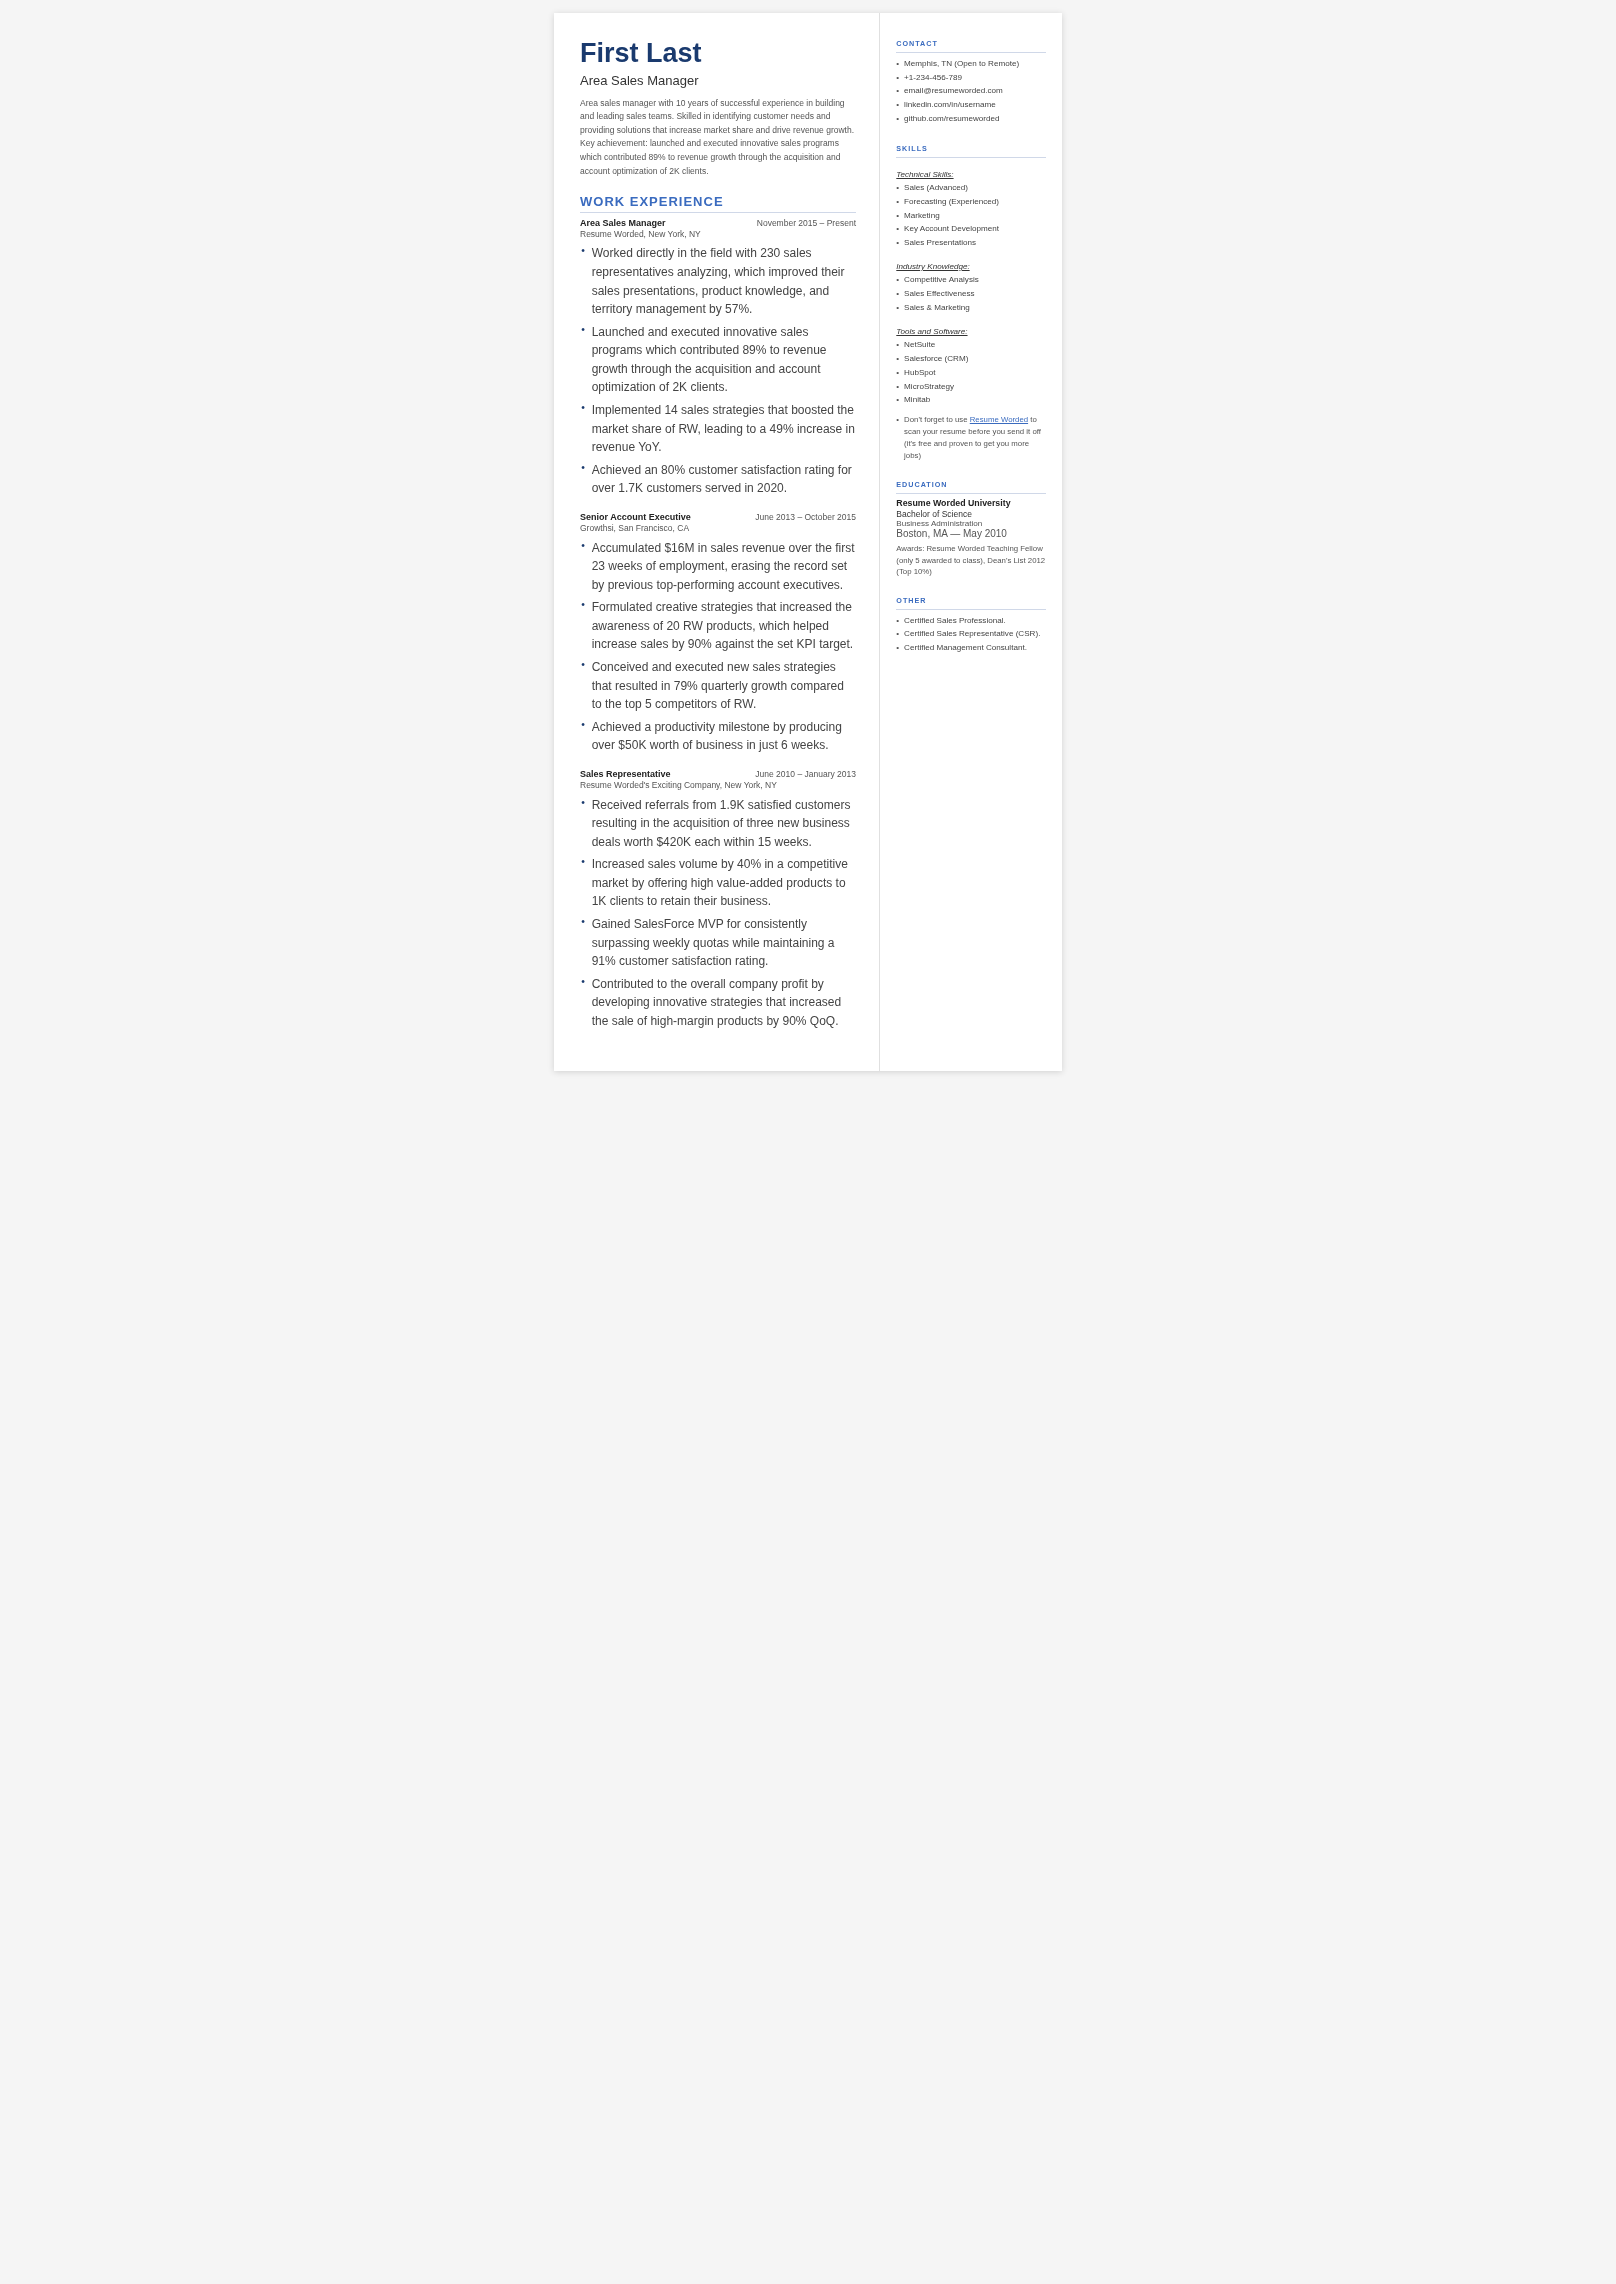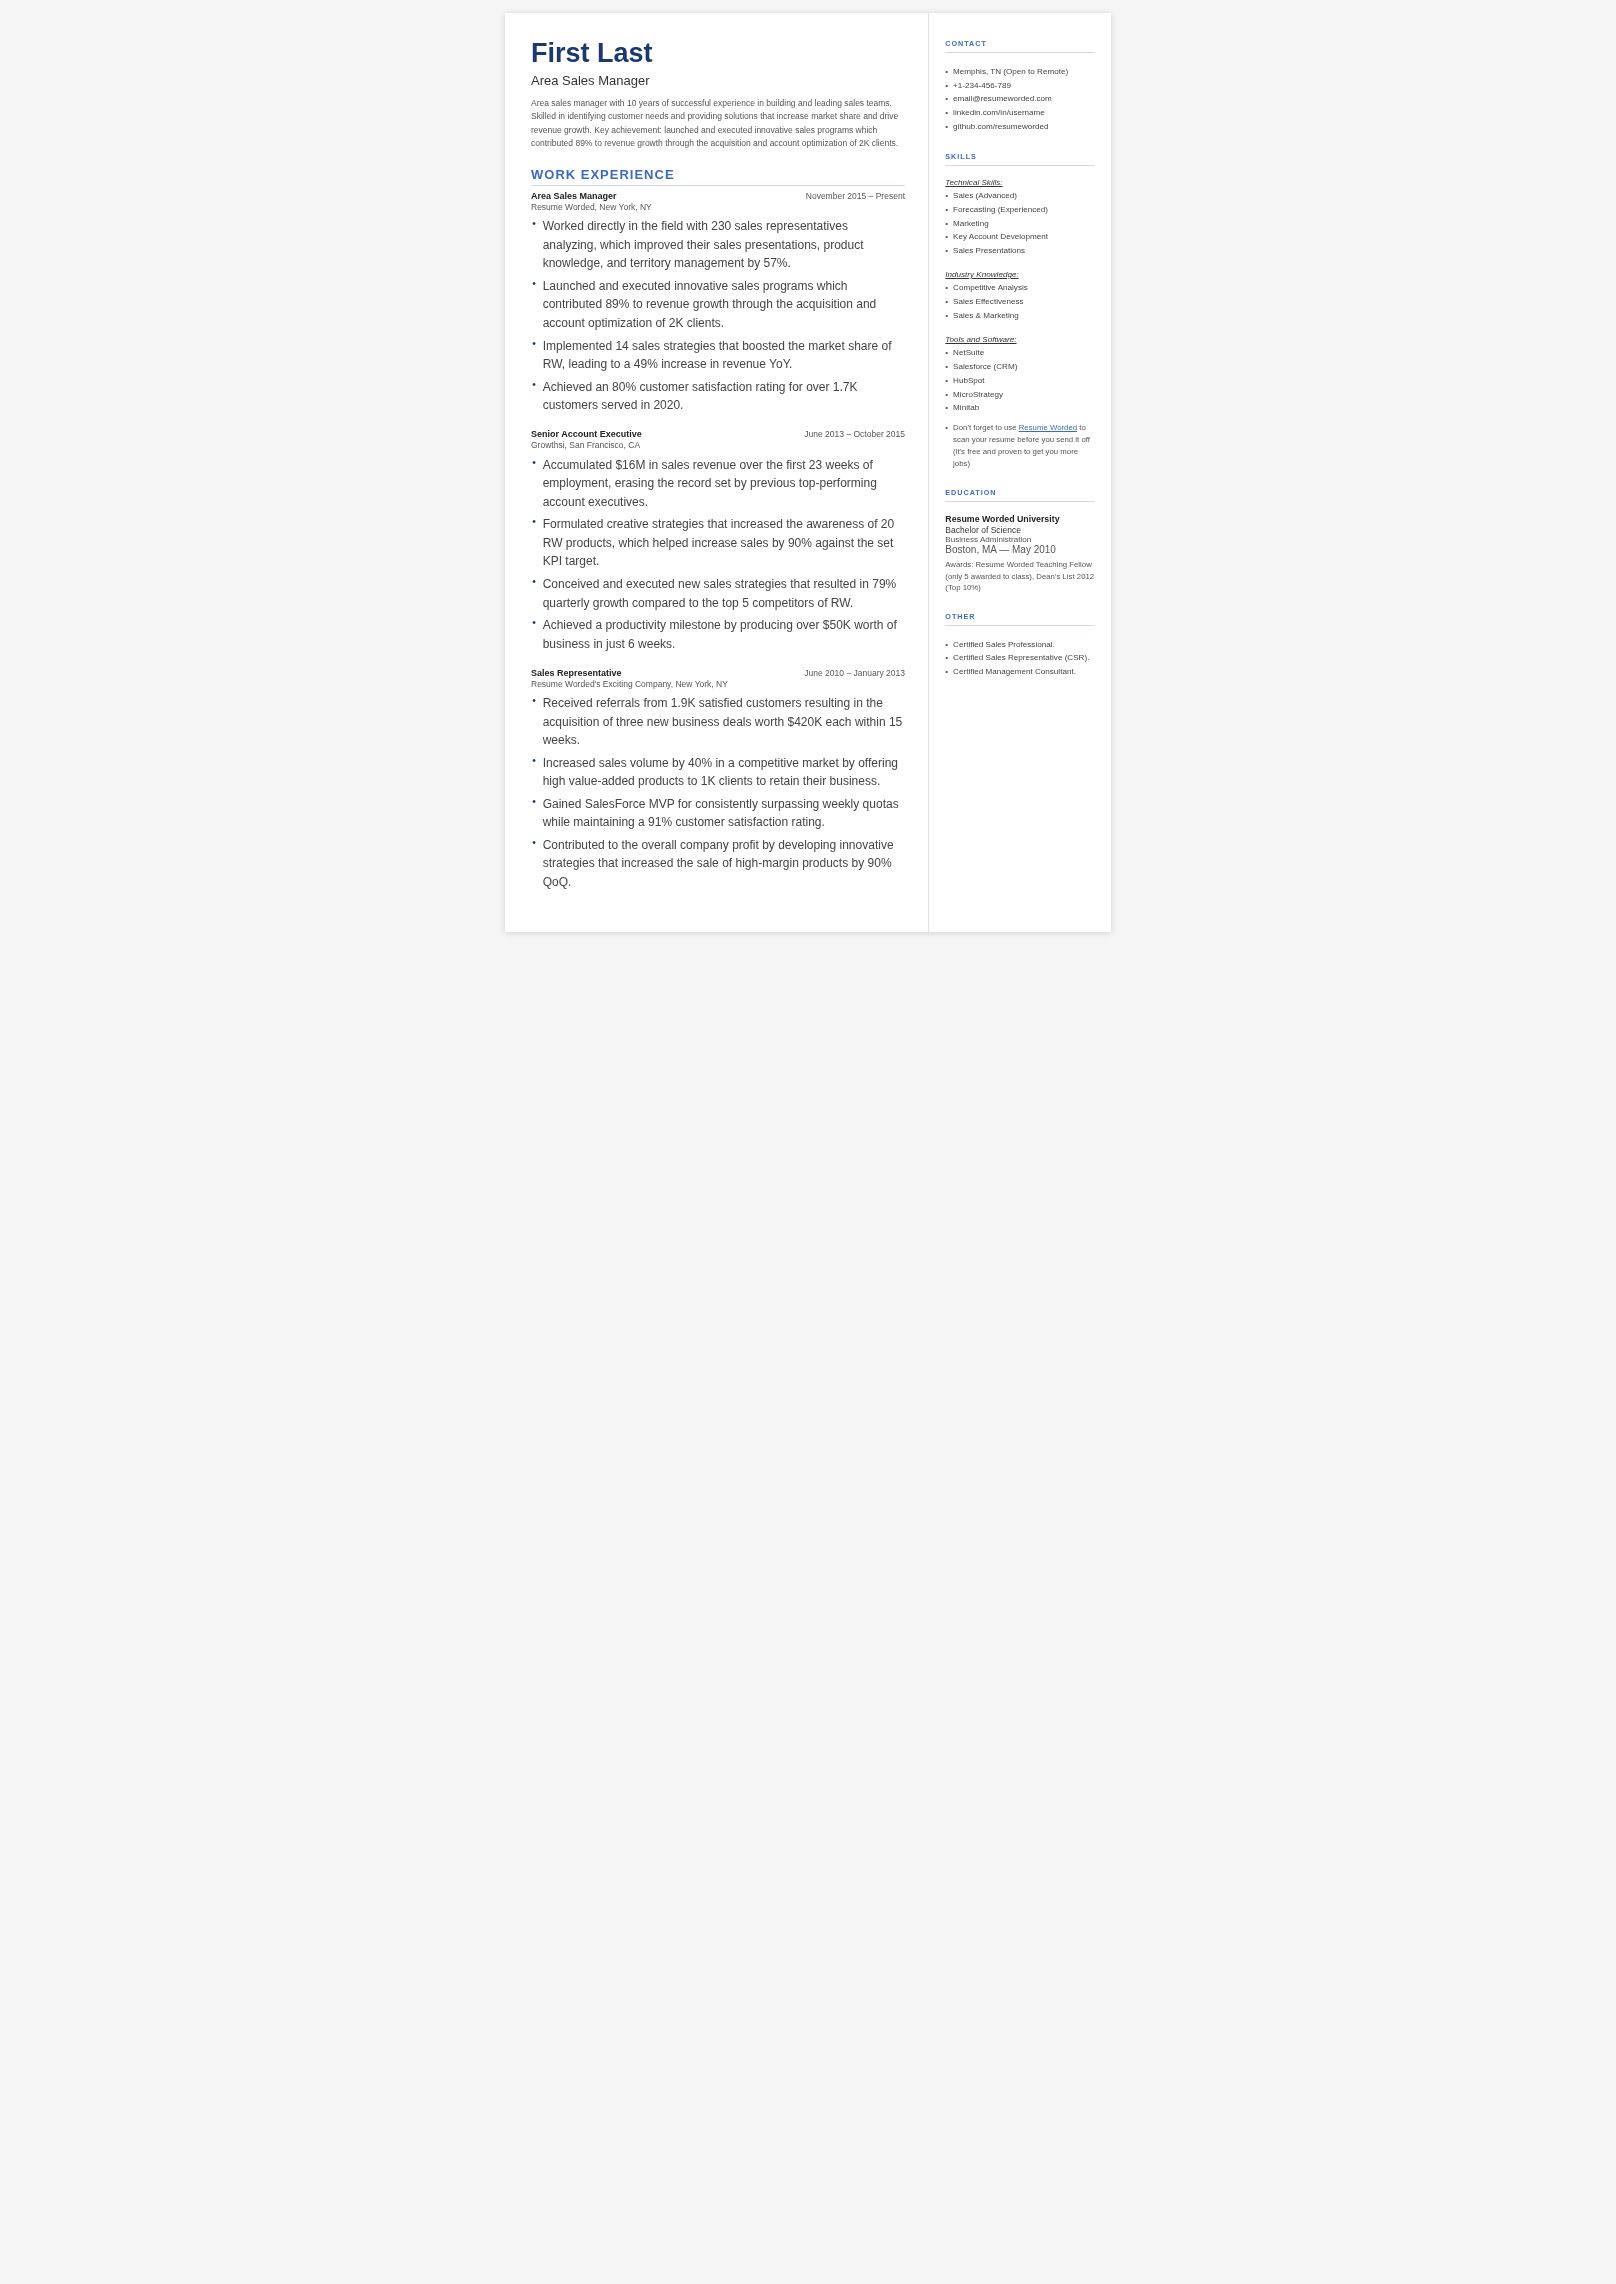--- a/index.html
+++ b/index.html
@@ -5,21 +5,21 @@
     * { margin: 0; padding: 0; box-sizing: border-box; }
     body {
       font-family: 'Arial', sans-serif;
       background: #f5f5f5;
       display: flex;
       justify-content: center;
       padding: 13px;
     }
     .resume-container {
       background: #fff;
-      width: 606px;
+      width: 508px;
       min-height: 781px;
       display: flex;
       box-shadow: 0 1.3px 6.5px rgba(0,0,0,0.15);
     }
     
     .left-col {
       flex: 1;
       padding: 26px 23px 26px 26px;
       border-right: 0.7px solid #e0e0e0;
     }
@@ -106,21 +106,21 @@
     }
     .right-section {
       margin-bottom: 18px;
     }
     .right-section-header {
       font-size: 7.2px;
       font-weight: 700;
       color: #3a6bbf;
       letter-spacing: 1px;
       text-transform: uppercase;
-      margin-bottom: 12px;
+      margin-bottom: 4px;
       padding-bottom: 3.9px;
       border-bottom: 0.7px solid #d0d8e8;
     }
     .contact-list, .skills-list {
       list-style: none;
       padding: 0;
     }
     .contact-list li {
       font-size: 8.1px;
       color: #444;

